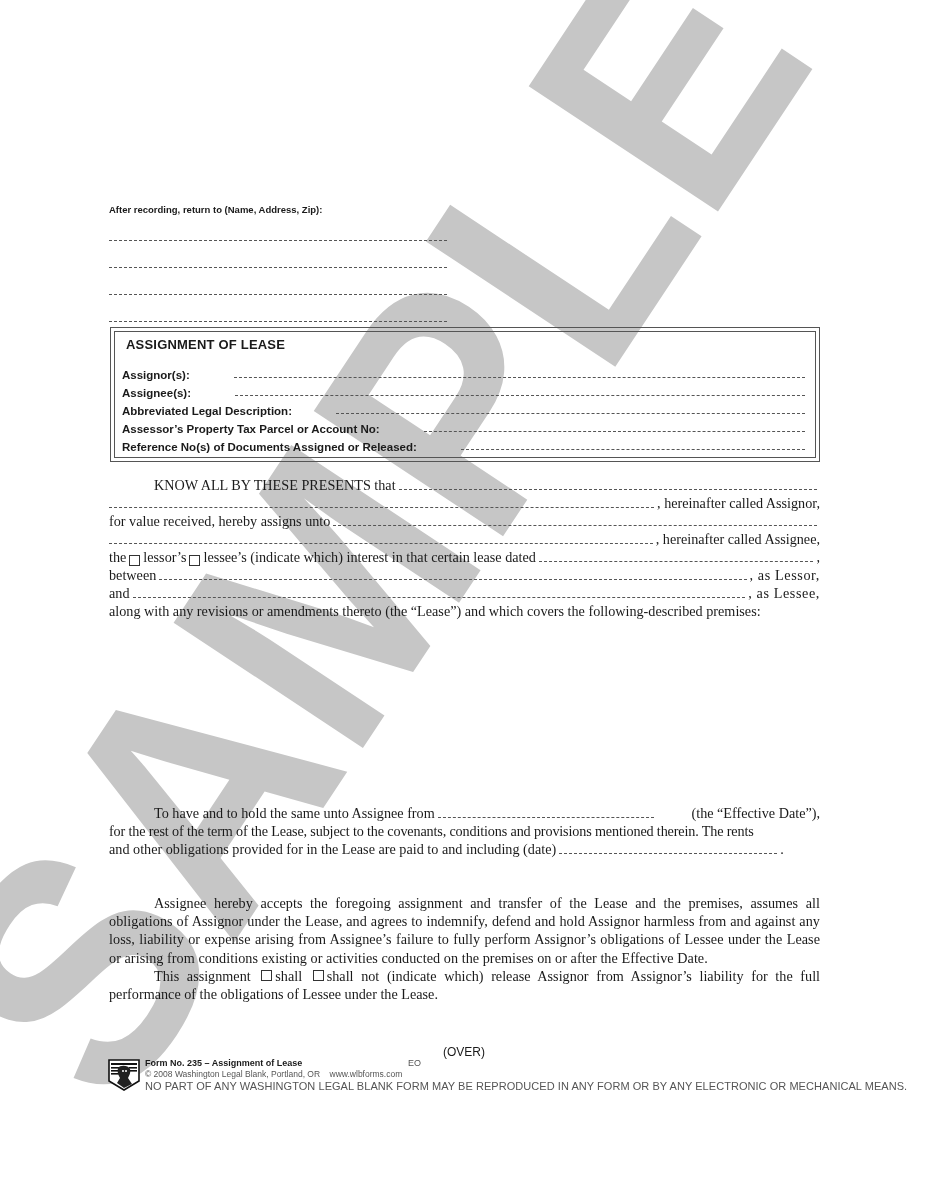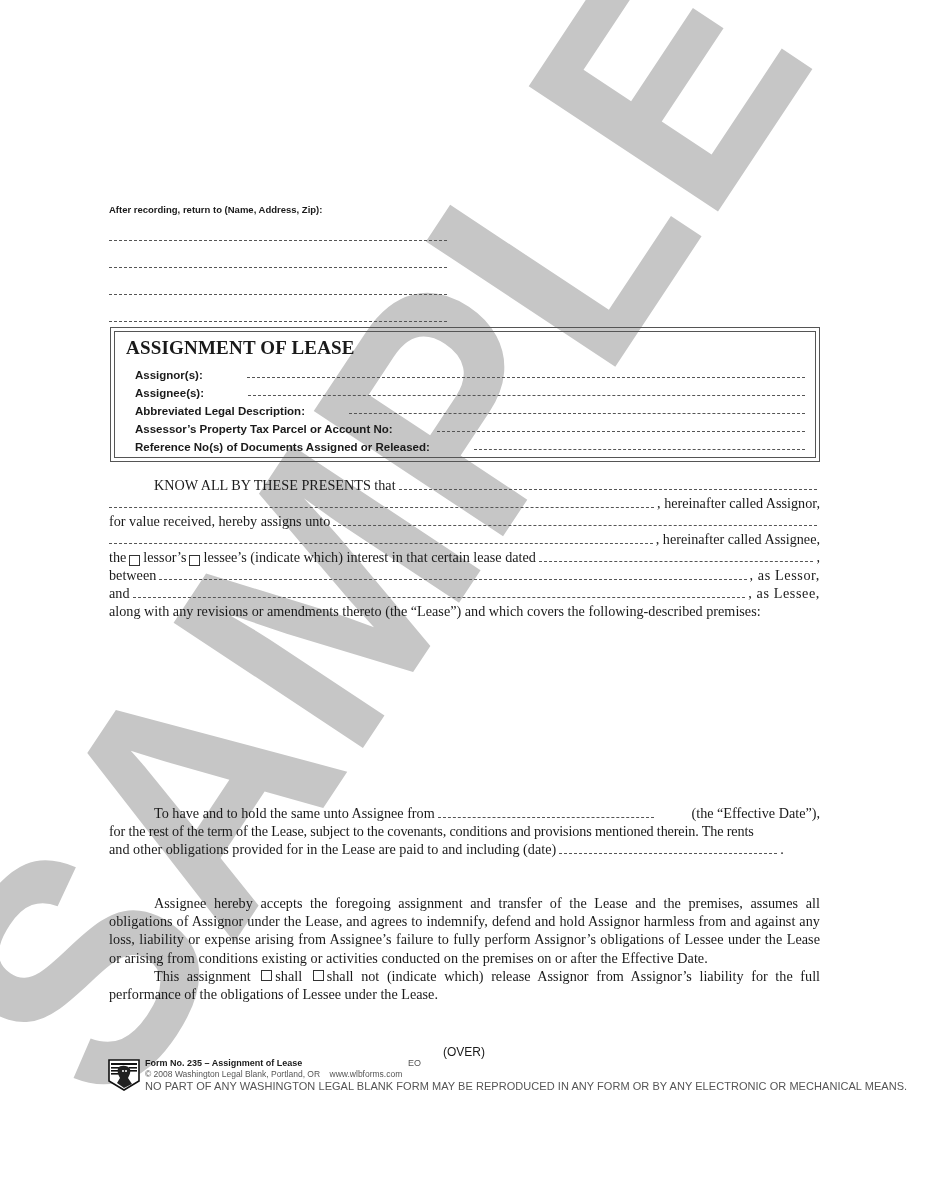--- a/index.html
+++ b/index.html
@@ -11,22 +11,22 @@
   .content { position:absolute; left:0; top:0; width:927px; height:1200px; z-index:2; }
 
   .sans { font-family:"Liberation Sans", "DejaVu Sans", sans-serif; }
   .serif { font-family:"Liberation Serif", "DejaVu Serif", serif; }
 
   .return-label { position:absolute; left:109px; top:204px; font-size:9.5px; font-weight:bold; }
   .return-line { position:absolute; left:109px; width:338px; height:0; border-bottom:1px dashed #555; }
 
   .header-box { position:absolute; left:110px; top:327px; width:708px; height:133px; border:1px solid #555; }
   .header-inner { position:absolute; left:3px; top:3px; right:3px; bottom:3px; border:1px solid #555; }
-  .box-title { position:absolute; left:11px; top:5px; font-size:19px; font-weight:bold; letter-spacing:0.2px;font-family:Liberation Serif, serif; }
-  .box-row { position:absolute; left:20px; right:10px; height:16px; display:flex; align-items:flex-end; font-size:11.5px; font-weight:bold;gap:40px; }
+  .box-title { position:absolute; left:11px; top:5px; font-size:13px; font-weight:bold; letter-spacing:0.2px; }
+  .box-row { position:absolute; left:7px; right:10px; height:16px; display:flex; align-items:flex-end; font-size:11.5px; font-weight:bold;gap:40px; }
   .box-row .lbl { white-space:nowrap; }
   .box-row .fill { flex:1; border-bottom:1px dashed #555; margin-left:4px; margin-bottom:3px; }
   .line { position:absolute; left:109px; width:711px; height:18px; display:flex; align-items:flex-end; font-size:14.2px; white-space:nowrap; }
   .line .fill { flex:1; border-bottom:1px dashed #555; margin:0 3px 4px 3px; }
   .line .fill.nomargin-l { margin-left:0; }
   .indent { display:inline-block; width:45px; }
   .para { position:absolute; left:109px; width:711px; font-size:14.2px; line-height:18.2px; text-align:justify; }
   .para p { margin:0; }
   .chk { display:inline-block; width:9px; height:9px; border:1px solid #333; margin:0 3px 0 3px; vertical-align:0px; }
 

